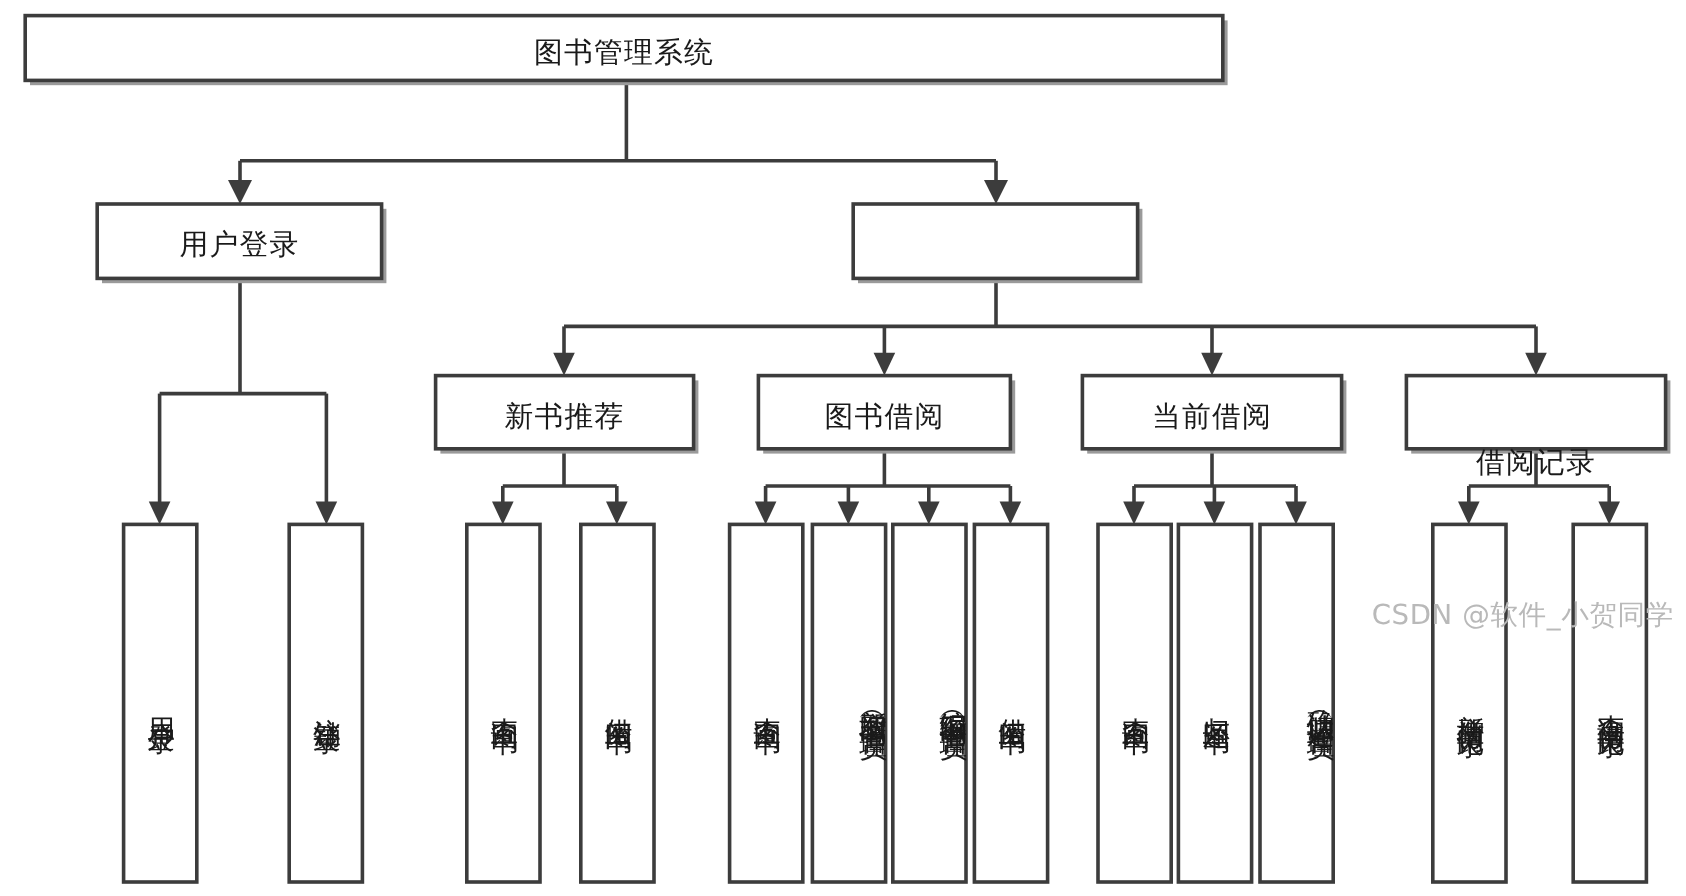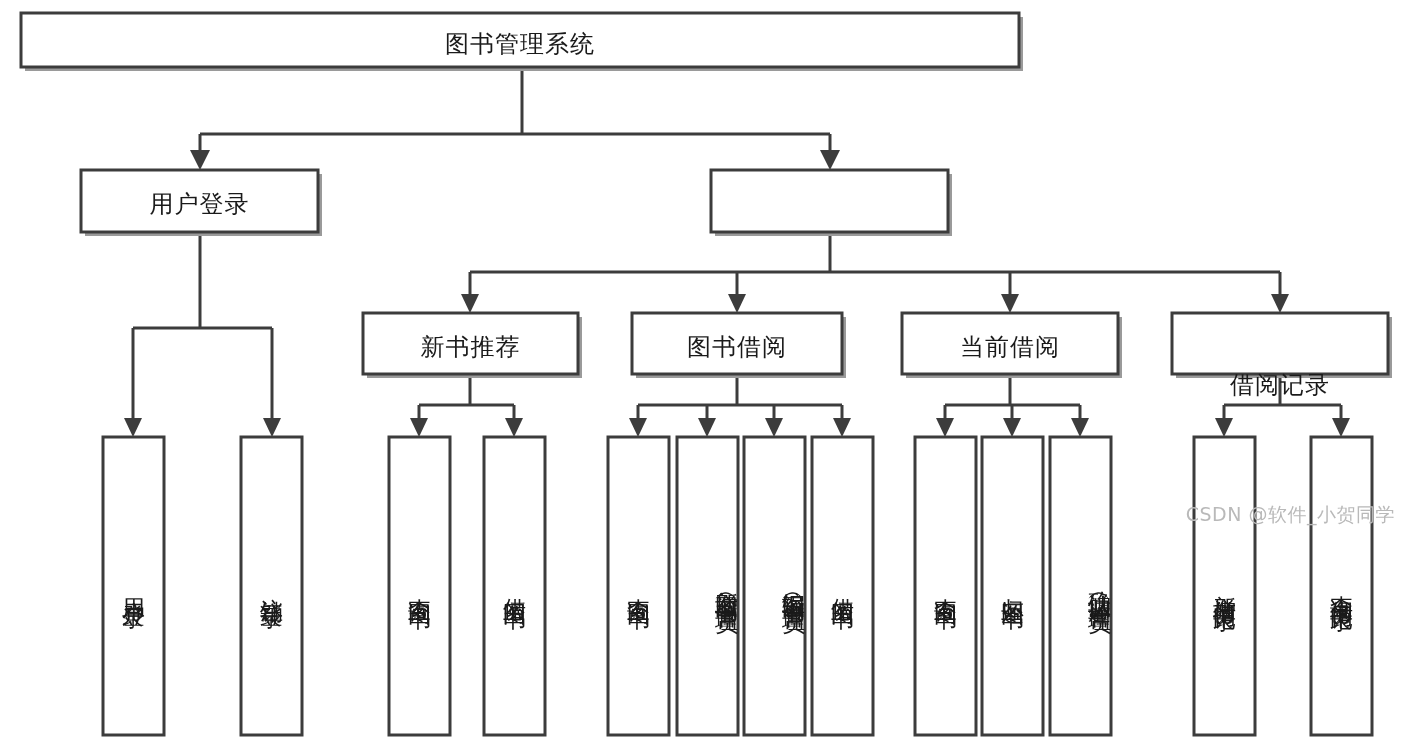--- a/index.html
+++ b/index.html
@@ -56,21 +56,21 @@
     letter-spacing: 3px;
     text-align: center;
     white-space: nowrap;
     pointer-events: none;
   }
   .watermark {
     position: absolute;
     right: 10px;
     bottom: 6px;
     font-family: "DejaVu Sans", "Liberation Sans", sans-serif;
-    font-size: 19px;
+    font-size: 23px;
     color: #b9b9b9;
     white-space: nowrap;
     letter-spacing: 0.5px;
   }
   .htext {
     position: absolute;
     font-family: "DejaVu Sans", "Liberation Sans", sans-serif;
     font-size: 24px;
     color: #1a1a1a;
     letter-spacing: 1px;

